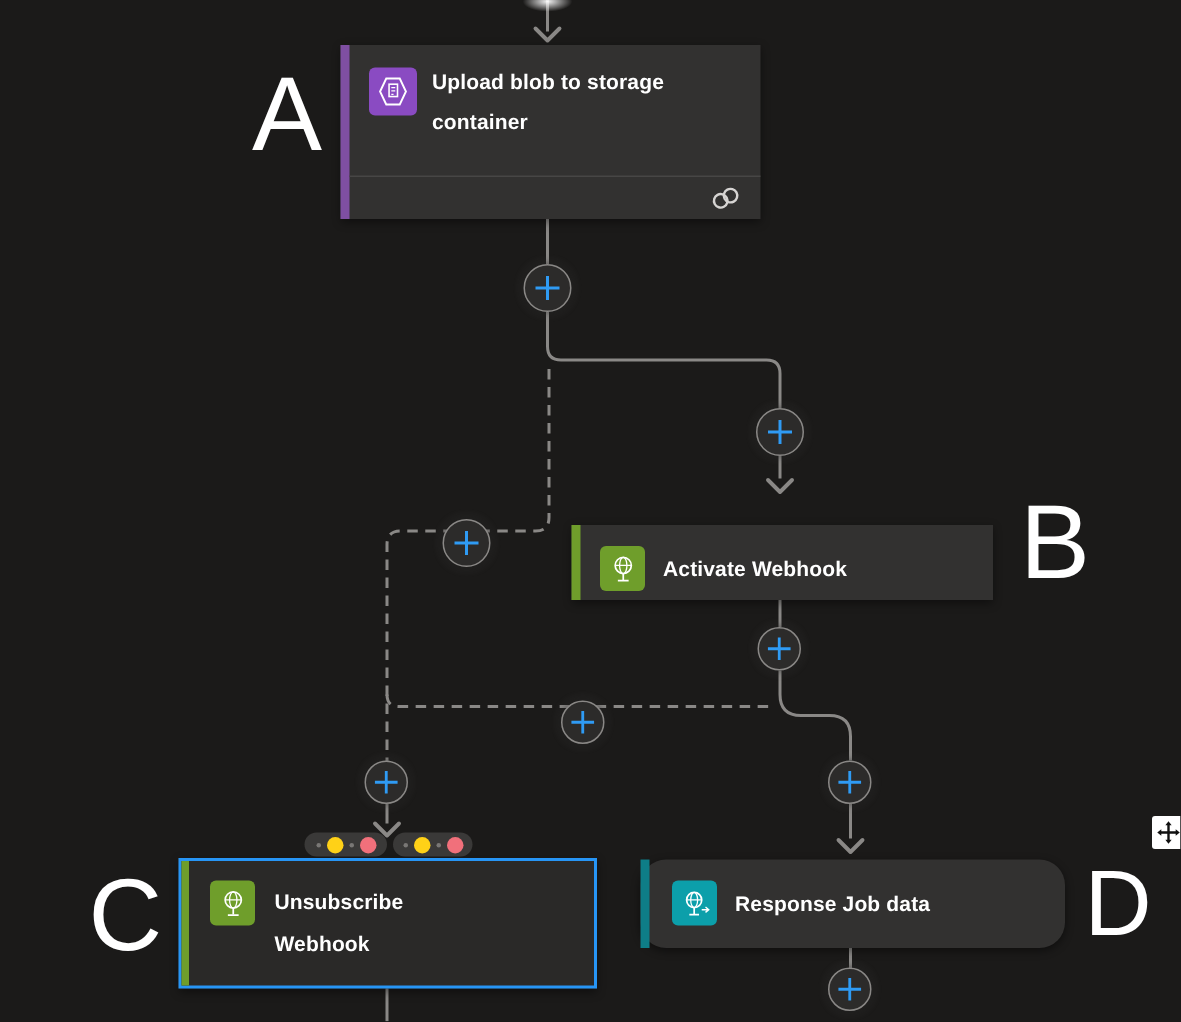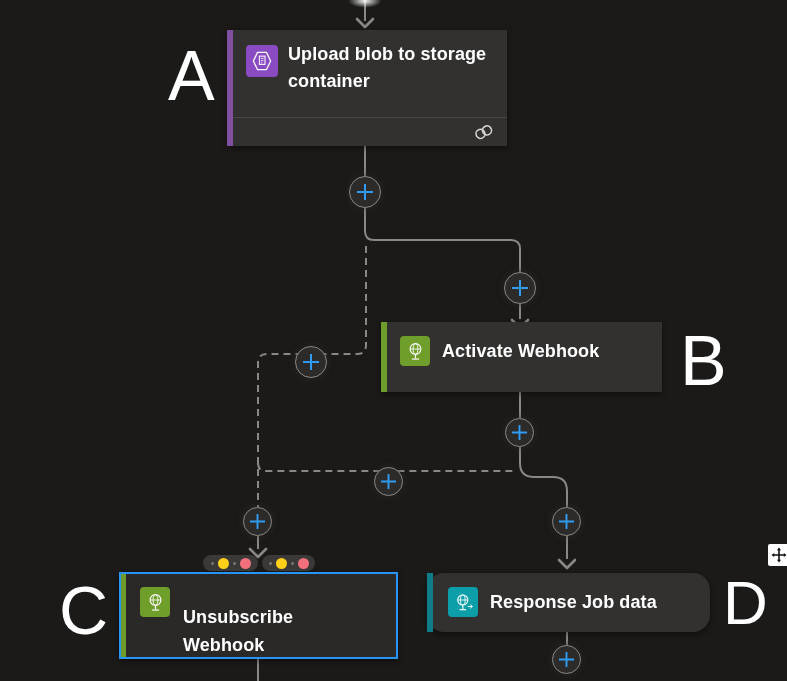--- a/index.html
+++ b/index.html
@@ -18,21 +18,21 @@
     box-shadow:0 2px 6px rgba(0,0,0,.45);
   }
   .node .stripe{position:absolute;left:0;top:0;bottom:0;width:6px;}
   .node.selected{border:2px solid #2795f5;background:#2a2928;}
   .node.selected .stripe{width:5px;}
   .icon-tile{
     position:absolute;width:30px;height:30px;border-radius:4px;
     display:flex;align-items:center;justify-content:center;
   }
   .title{
-    position:absolute;color:#fff;font-weight:bold;font-size:18px;line-height:27px;
+    position:absolute;color:#fff;font-weight:bold;font-size:14px;line-height:27px;
     letter-spacing:.1px;
   }
   .nowrap{white-space:nowrap;}
   .footer{
     position:absolute;left:6px;right:0;bottom:0;height:29px;
     border-top:1px solid #474645;display:flex;align-items:center;justify-content:flex-end;
     padding-right:12px;box-sizing:border-box;
   }
   
   .plus{
@@ -108,21 +108,21 @@
     <div class="footer">
       <svg width="22" height="16" viewBox="0 0 22 16" fill="none" stroke="#d6d4d2" stroke-width="1.6">
         <g transform="rotate(-28 11 8)">
           <circle cx="7" cy="8" r="4.5"></circle>
           <circle cx="14.4" cy="8" r="4.5"></circle>
         </g>
       </svg>
     </div>
   </div>
 
-  <div class="node" style="left:381px;top:322px;width:281px;height:70px;">
+  <div class="node" style="left:381px;top:350px;width:281px;height:50px;">
     <div class="stripe" style="background:#6f9d2b;"></div>
     <div class="icon-tile" style="left:19px;top:14px;background:#6f9e2b;">
       <svg width="23" height="23" viewBox="0 0 32 32" fill="none" stroke="#ffffff" stroke-width="1.6">
         <circle cx="16" cy="12.5" r="7.5"></circle>
         <ellipse cx="16" cy="12.5" rx="3.4" ry="7.5" stroke-width="1.2"></ellipse>
         <path d="M8.5,12.5 H23.5" stroke-width="1.2"></path>
         <path d="M16,20 V26"></path>
         <path d="M11,26.5 H21"></path>
       </svg>
     </div>
@@ -146,21 +146,21 @@
     <div class="stripe" style="background:#6f9d2b;"></div>
     <div class="icon-tile" style="left:19px;top:13px;background:#6f9e2b;">
       <svg width="23" height="23" viewBox="0 0 32 32" fill="none" stroke="#ffffff" stroke-width="1.6">
         <circle cx="16" cy="12.5" r="7.5"></circle>
         <ellipse cx="16" cy="12.5" rx="3.4" ry="7.5" stroke-width="1.2"></ellipse>
         <path d="M8.5,12.5 H23.5" stroke-width="1.2"></path>
         <path d="M16,20 V26"></path>
         <path d="M11,26.5 H21"></path>
       </svg>
     </div>
-    <div class="title" style="left:62px;top:13px;width:150px;line-height:28px;margin-top:16px;">Unsubscribe Webhook</div>
+    <div class="title" style="left:62px;top:13px;width:150px;line-height:28px;">Unsubscribe Webhook</div>
   </div>
 
   <div class="node" style="left:427px;top:573px;width:283px;height:59px;border-radius:17px;">
     <div class="stripe" style="background:#0e7d87;"></div>
     <div class="icon-tile" style="left:21px;top:14px;background:#0c9faa;">
       <svg width="23" height="23" viewBox="0 0 32 32" fill="none" stroke="#ffffff" stroke-width="1.6">
         <circle cx="15" cy="12.5" r="7"></circle>
         <ellipse cx="15" cy="12.5" rx="3.2" ry="7" stroke-width="1.2"></ellipse>
         <path d="M8,12.5 H22" stroke-width="1.2"></path>
         <path d="M15,19.5 V25.5"></path>

